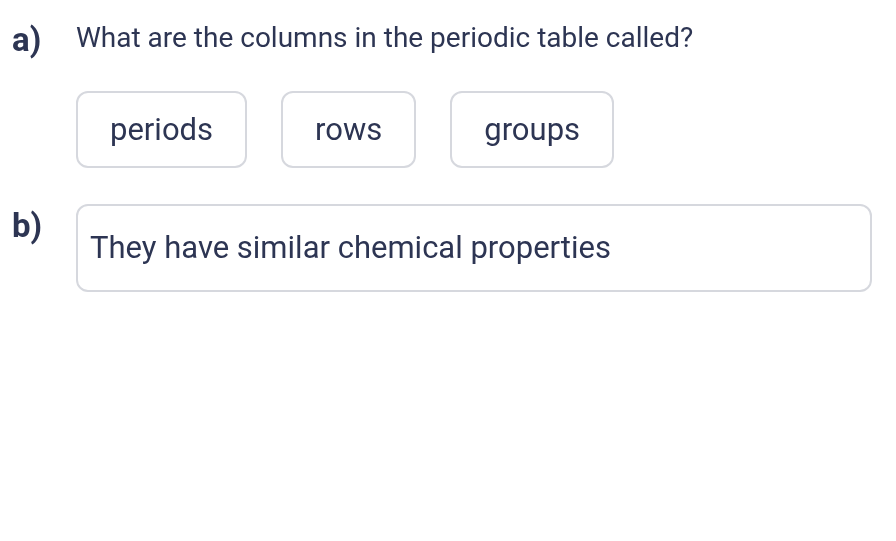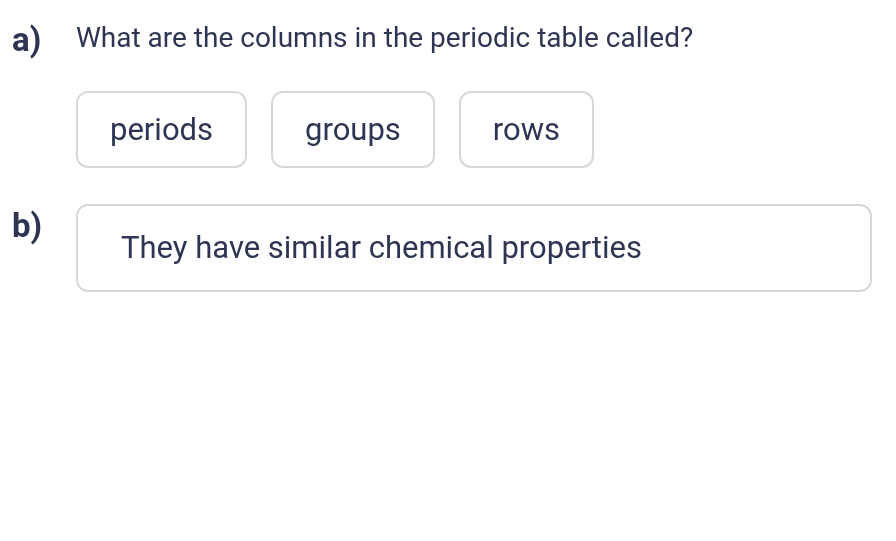--- a/index.html
+++ b/index.html
@@ -33,41 +33,41 @@
     flex: 1;
   }
   .qtext {
     font-size: 28px;
     line-height: 1.4;
     color: #2d3553;
     margin-bottom: 34px;
   }
   .options-row {
     display: flex;
-    gap: 24px;
+    gap: 34px;
   }
   .opt {
     display: inline-flex;
     align-items: center;
     justify-content: center;
     border: 2px solid #d6d8de;
     border-radius: 12px;
     padding: 18px 32px;
     font-size: 31px;
     color: #2d3553;
     background: #fff;
     cursor: pointer;
     user-select: none;
     min-width: 60px;
   }
   .opt-wide {
     display: block;
     border: 2px solid #d6d8de;
     border-radius: 12px;
-    padding: 22px 28px 22px 43px;
+    padding: 22px 28px 22px 12px;
     font-size: 31px;
     color: #2d3553;
     background: #fff;
     cursor: pointer;
     user-select: none;
     text-align: left;
     line-height: 1.3;
   }
   .q-b-spacer {
     margin-top: 10px;
@@ -77,22 +77,22 @@
 <body>
 
 <div class="page">
 
   <div class="question">
     <div class="qlabel">a)</div>
     <div class="qbody">
       <div class="qtext">What are the columns in the periodic table called?</div>
       <div class="options-row">
         <div class="opt">periods</div>
+        <div class="opt">rows</div>
         <div class="opt">groups</div>
-        <div class="opt">rows</div>
       </div>
     </div>
   </div>
 
   <div class="question q-b-spacer">
     <div class="qlabel">b)</div>
     <div class="qbody">
       <div>
         <div class="opt-wide">They have similar chemical properties</div>
       </div>

